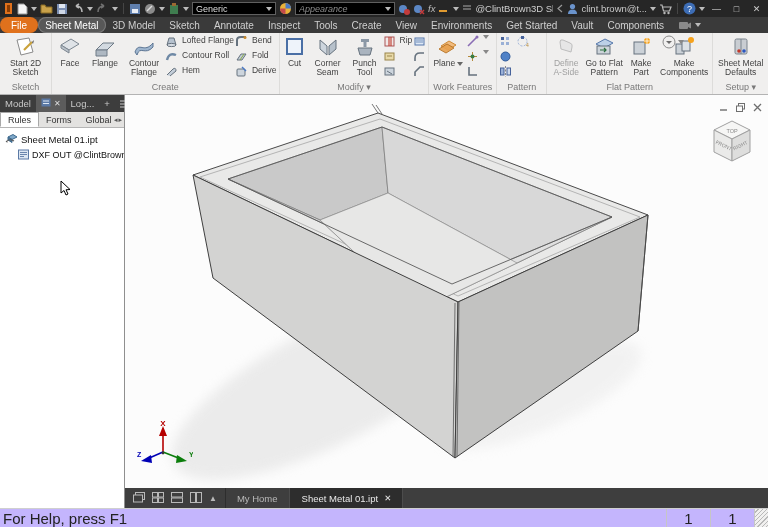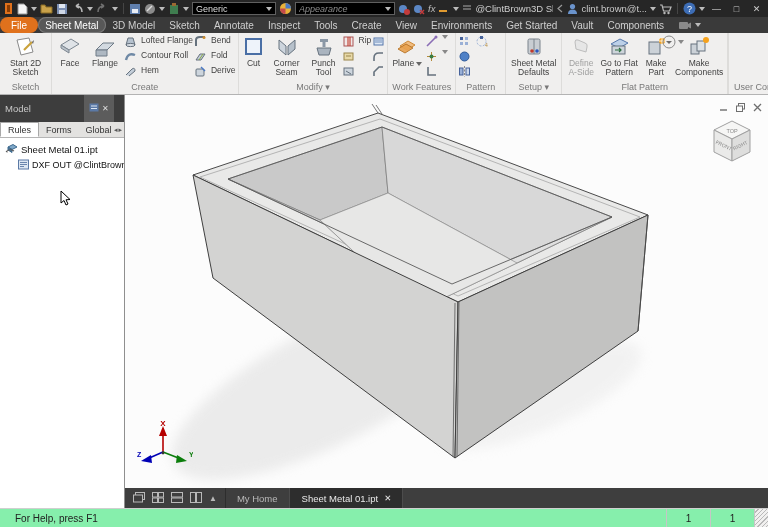--- a/index.html
+++ b/index.html
@@ -31,21 +31,21 @@
   .bigbtn.disabled { color:#a0a0a0; }
   .ic22 { width:22px; height:22px; margin-bottom:1px; flex:0 0 auto; }
   .smallcol { display:flex; flex-direction:column; font-size:8.5px; color:#3f3f3f; }
   .smallrow { display:flex; align-items:flex-start; gap:4px; height:15px; white-space:nowrap; }
   .ic12 { width:13px; height:13px; flex:0 0 auto; }
   .ribbon-opts { position:absolute; right:84px; top:2px; width:22px; height:14px; display:flex; align-items:center; gap:2px; }
 
   
   .main { display:flex; height:413px; }
   .browser { width:125px; display:flex; flex-direction:column; border-right:1px solid #8f8f8f; background:#fff; flex:0 0 auto; }
-  .btabs { height:27px; background:#3d3d3d; display:flex; align-items:stretch; color:#c9c9c9; font-size:9.5px;gap:48px; }
+  .btabs { height:17px; background:#3d3d3d; display:flex; align-items:stretch; color:#c9c9c9; font-size:9.5px; }
   .btab { padding:0 5px; display:flex; align-items:center; gap:3px; white-space:nowrap; }
   .btab.active { background:#5c5c5c; color:#fff; }
   .btab .x { font-size:8px; color:#ddd; }
   .bmenu { margin-left:auto; padding:0 5px; display:flex; align-items:center; color:#ccc; }
   .bsubtabs { height:16px; background:#e3e2e0; display:flex; align-items:stretch; font-size:9px; color:#333; border-bottom:1px solid #b5b5b5; }
   .bsub { padding:0 7px; display:flex; align-items:center; white-space:nowrap; }
   .bsub.active { background:#fff; border:1px solid #a8a8a8; border-bottom:1px solid #fff; }
   .bscroll { margin-left:auto; display:flex; align-items:center; font-size:7px; color:#555; gap:1px; padding-right:2px; }
   .btree { flex:1; background:#fff; font-size:9.5px; color:#111; padding-top:3px; position:relative; }
   .trow { display:flex; align-items:center; gap:3px; height:16px; padding-left:5px; white-space:nowrap; overflow:hidden; }
@@ -59,21 +59,21 @@
   .triad { position:absolute; left:12px; bottom:18px; }
 
   
   .doctabs { height:20px; background:#3e3e3e; display:flex; align-items:stretch; color:#b9b9b9; font-size:9.5px; }
   .dt-icons { display:flex; align-items:center; gap:7px; padding:0 8px; }
   .dtab { padding:0 11px; display:flex; align-items:center; gap:6px; border-left:1px solid #2d2d2d; border-right:1px solid #4c4c4c; white-space:nowrap; }
   .dtab.active { background:#2d2d2d; color:#e8e8e8; }
   .dtab .x { font-size:8.5px; }
 
   
-  .statusbar { height:19px; background:#86efac; border-top:1px solid #cfcfcf; display:flex; align-items:center; font-size:10px; color:#222; padding-left:15px; }
+  .statusbar { height:19px; background:#c4b5fd; border-top:1px solid #cfcfcf; display:flex; align-items:center; font-size:15px; color:#222; padding-left:3px; }
   .st-cell { border-left:1px solid #c6c6c6; align-self:stretch; display:flex; align-items:center; justify-content:center; width:44px; }
   .grip { width:14px; align-self:stretch; border-left:1px solid #c6c6c6; background:repeating-linear-gradient(135deg,#f1f0ef 0 2px,#b9b9b9 2px 3px); }
 </style>
 </head>
 <body>
 
 <div class="titlebar">
   <span class="tb-ic">
     <svg width="11" height="13">
         <rect x="2" y="1" width="7" height="11" fill="#e0711c"></rect>
@@ -258,20 +258,28 @@
       </div>
       <div class="bigbtn" style="width:36px">
         <span class="ic22">
           <svg width="22" height="22">
               <polygon points="2,14 9,7 20,7 13,14" fill="#d3dae1" stroke="#6e7a86"></polygon>
               <polygon points="2,14 13,14 13,20 2,20" fill="#aeb8c2" stroke="#6e7a86"></polygon>
             </svg>
         </span>
         <span>Flange</span>
       </div>
+      <div class="bigbtn" style="width:40px">
+        <span class="ic22">
+          <svg width="22" height="22">
+              <path d="M2 16 C6 5 11 18 20 7 L20 11 C12 20 7 9 4 19 Z" fill="#9fb6cf" stroke="#5b7492"></path>
+            </svg>
+        </span>
+        <span>Contour Flange</span>
+      </div>
       <div class="smallcol">
         <div class="smallrow">
           <span class="ic12">
             <svg width="13" height="13">
                 <polygon points="2,10 4,3 9,3 11,10" fill="#b6c2cf" stroke="#66727e"></polygon>
                 <ellipse cx="6.5" cy="10" rx="4.5" ry="1.6" fill="#d7dde4" stroke="#66727e"></ellipse>
               </svg>
           </span>
           <span>Lofted Flange</span>
         </div>
@@ -488,79 +496,79 @@
                 <rect x="8" y="3" width="3.5" height="7" fill="#cdd9ec" stroke="#46629a"></rect>
                 <path d="M6.5 1 V12" stroke="#888" stroke-dasharray="2 1.5"></path>
               </svg>
           </span>
         </div>
       </div>
     </div>
     <div class="plabel">Pattern</div>
   </div>
 
+  <div class="panel">
+    <div class="pc">
+      <div class="bigbtn disabled" style="width:34px">
+        <span class="ic22">
+          <svg width="22" height="22">
+              <path d="M5 6 Q5 3 8 4 L15 7 Q18 8 17 11 L16 16 L6 13 Z" fill="#e6e6e6" stroke="#bdbdbd"></path>
+            </svg>
+        </span>
+        <span>Define A-Side</span>
+      </div>
+      <div class="bigbtn" style="width:40px">
+        <span class="ic22">
+          <svg width="22" height="22">
+              <polygon points="3,8 12,3 20,7 11,12" fill="#bcd0e8" stroke="#5577aa"></polygon>
+              <rect x="4" y="10" width="13" height="8" fill="#cdd4da" stroke="#66727e"></rect>
+              <path d="M7 14 L13 14 M11 12 L13 14 L11 16" stroke="#2b6e3f" stroke-width="1.2" fill="none"></path>
+            </svg>
+        </span>
+        <span>Go to Flat Pattern</span>
+      </div>
+      <div class="bigbtn" style="width:32px">
+        <span class="ic22">
+          <svg width="22" height="22">
+              <rect x="4" y="6" width="11" height="12" fill="#ccd2d8" stroke="#66727e"></rect>
+              <circle cx="17" cy="5" r="3" fill="#f6a21c"></circle>
+              <path d="M17 2 V8 M14 5 H20" stroke="#fff" stroke-width="0.8"></path>
+            </svg>
+        </span>
+        <span>Make Part</span>
+      </div>
+      <div class="bigbtn" style="width:52px">
+        <span class="ic22">
+          <svg width="22" height="22">
+              <rect x="3" y="8" width="8" height="10" fill="#ccd2d8" stroke="#66727e"></rect>
+              <rect x="9" y="5" width="8" height="10" fill="#dde2e6" stroke="#66727e"></rect>
+              <circle cx="18" cy="4" r="3" fill="#f6a21c"></circle>
+            </svg>
+        </span>
+        <span>Make Components</span>
+      </div>
+    </div>
+    <div class="plabel">Flat Pattern</div>
+  </div>
+
   <div class="panel" style="width:56px">
     <div class="pc" style="justify-content:center">
       <div class="bigbtn" style="width:52px">
         <span class="ic22">
           <svg width="22" height="22">
               <rect x="5" y="3" width="12" height="15" rx="1.5" fill="#c9cdd2" stroke="#7b838c"></rect>
               <path d="M11 3 V18" stroke="#7b838c"></path>
               <circle cx="9" cy="15" r="1.8" fill="#c0392b"></circle>
               <circle cx="14" cy="15" r="1.8" fill="#2b56c0"></circle>
             </svg>
         </span>
         <span>Sheet Metal Defaults</span>
       </div>
     </div>
     <div class="plabel">Setup ▾</div>
-  </div>
-
-  <div class="panel">
-    <div class="pc">
-      <div class="bigbtn disabled" style="width:34px">
-        <span class="ic22">
-          <svg width="22" height="22">
-              <path d="M5 6 Q5 3 8 4 L15 7 Q18 8 17 11 L16 16 L6 13 Z" fill="#e6e6e6" stroke="#bdbdbd"></path>
-            </svg>
-        </span>
-        <span>Define A-Side</span>
-      </div>
-      <div class="bigbtn" style="width:40px">
-        <span class="ic22">
-          <svg width="22" height="22">
-              <polygon points="3,8 12,3 20,7 11,12" fill="#bcd0e8" stroke="#5577aa"></polygon>
-              <rect x="4" y="10" width="13" height="8" fill="#cdd4da" stroke="#66727e"></rect>
-              <path d="M7 14 L13 14 M11 12 L13 14 L11 16" stroke="#2b6e3f" stroke-width="1.2" fill="none"></path>
-            </svg>
-        </span>
-        <span>Go to Flat Pattern</span>
-      </div>
-      <div class="bigbtn" style="width:32px">
-        <span class="ic22">
-          <svg width="22" height="22">
-              <rect x="4" y="6" width="11" height="12" fill="#ccd2d8" stroke="#66727e"></rect>
-              <circle cx="17" cy="5" r="3" fill="#f6a21c"></circle>
-              <path d="M17 2 V8 M14 5 H20" stroke="#fff" stroke-width="0.8"></path>
-            </svg>
-        </span>
-        <span>Make Part</span>
-      </div>
-      <div class="bigbtn" style="width:52px">
-        <span class="ic22">
-          <svg width="22" height="22">
-              <rect x="3" y="8" width="8" height="10" fill="#ccd2d8" stroke="#66727e"></rect>
-              <rect x="9" y="5" width="8" height="10" fill="#dde2e6" stroke="#66727e"></rect>
-              <circle cx="18" cy="4" r="3" fill="#f6a21c"></circle>
-            </svg>
-        </span>
-        <span>Make Components</span>
-      </div>
-    </div>
-    <div class="plabel">Flat Pattern</div>
   </div>
 
   <div class="panel" style="margin-left:auto;border-left:1px solid #dddcda;border-right:none;width:78px">
     <div class="pc" style="justify-content:center">
       
     </div>
     <div class="plabel">User Commands</div>
   </div>
 
   <div class="ribbon-opts">

